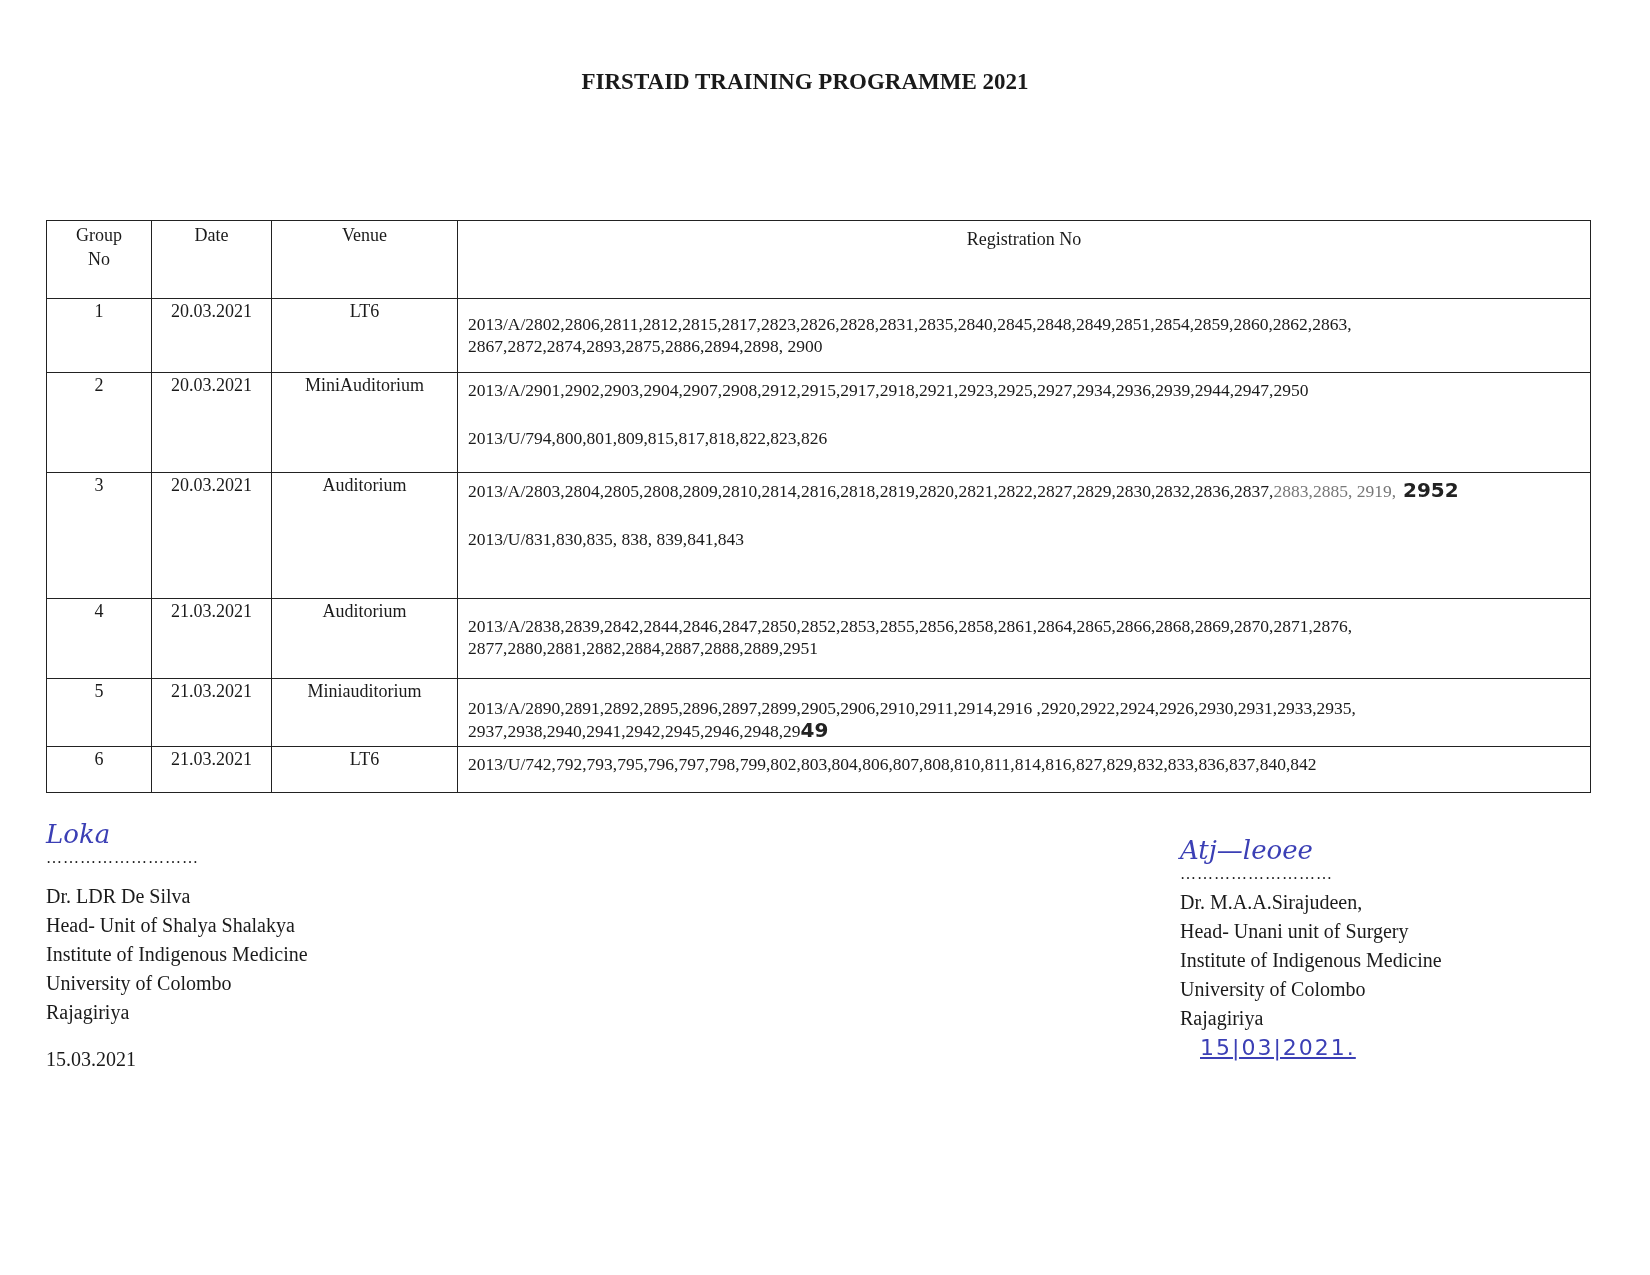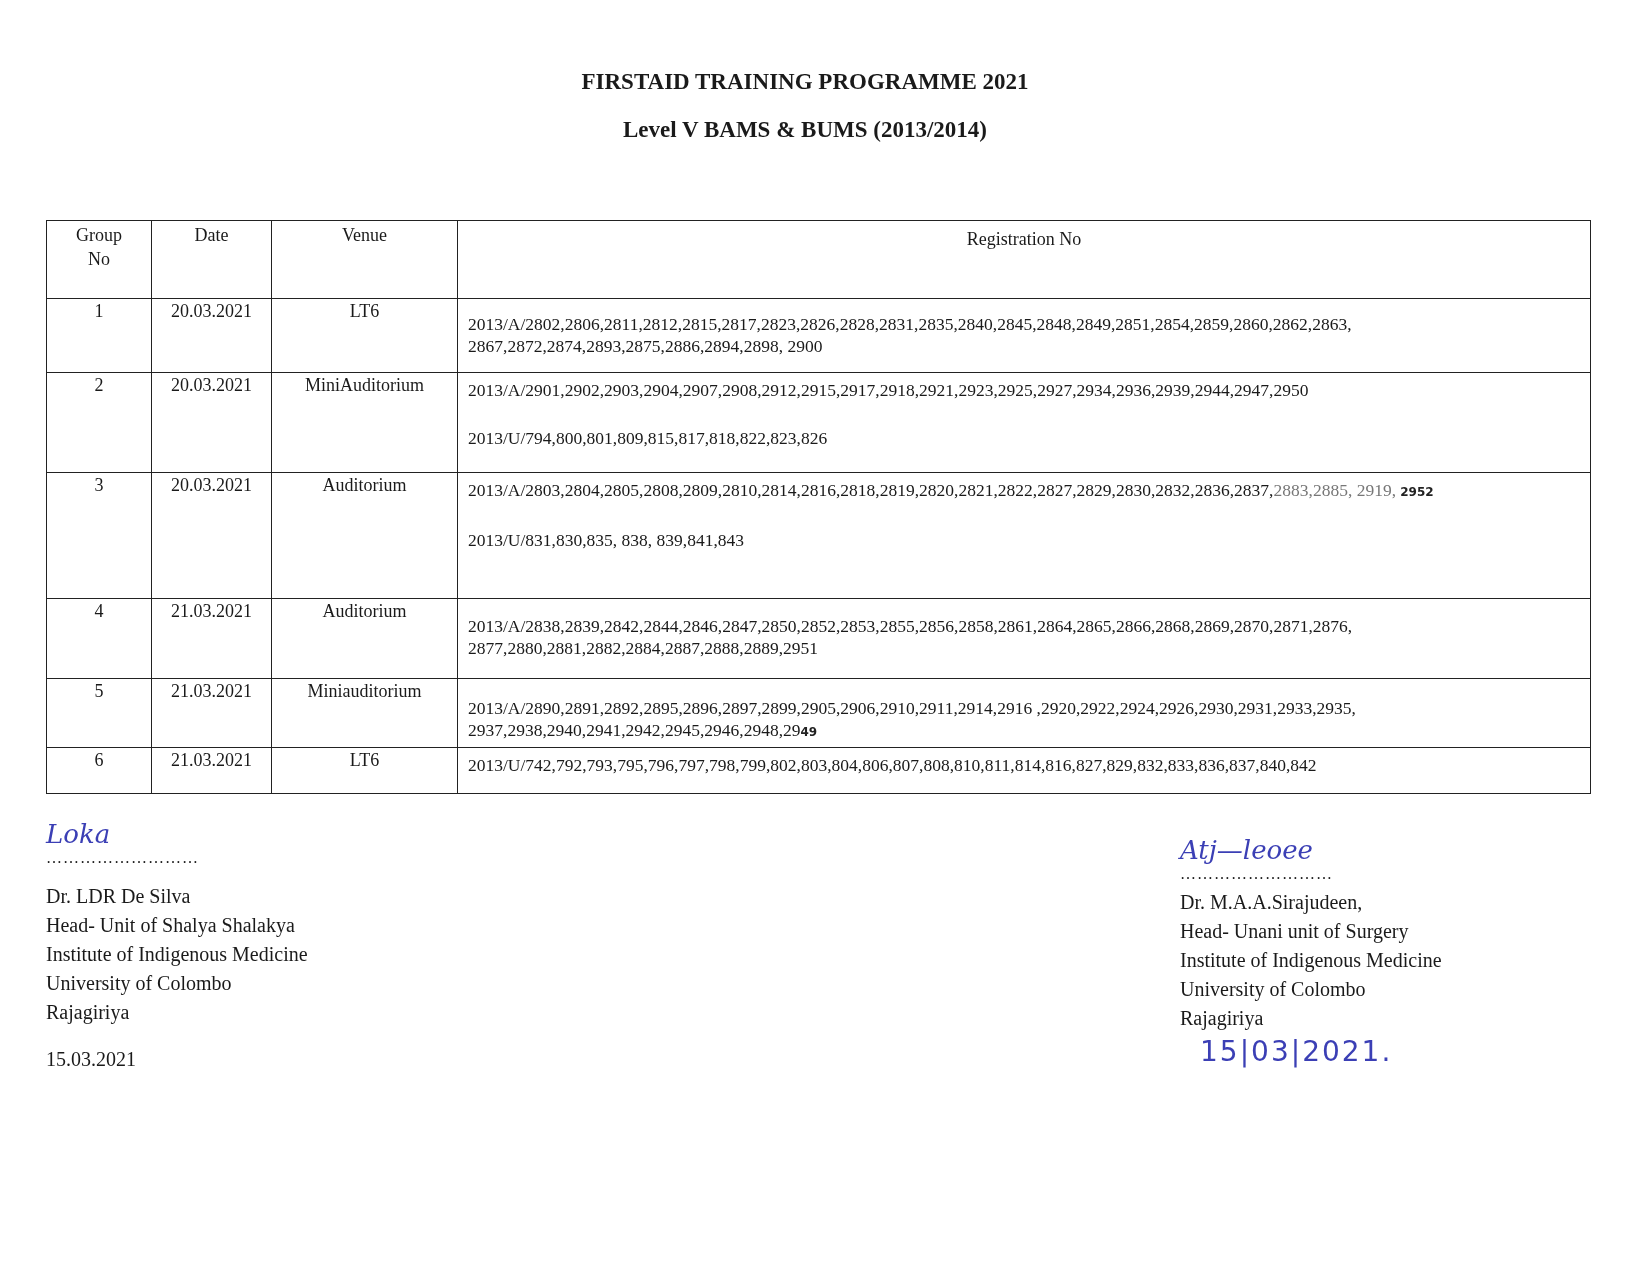--- a/index.html
+++ b/index.html
@@ -18,36 +18,35 @@
   table.schedule th, table.schedule td {
     border: 1.5px solid #222; vertical-align: top; font-weight: normal;
   }
   table.schedule th { height: 70px; padding-top: 2px; text-align: center; line-height: 24px; }
   table.schedule td.c { text-align: center; padding-top: 2px; }
   table.schedule td.reg { padding: 6px 10px 4px 10px; line-height: 22px; font-size: 17.5px; }
   col.g { width: 105px; } col.d { width: 120px; } col.v { width: 186px; }
   .reg p { margin: 0; }
   .reg .gap { height: 26px; }
   .faint { color: #777; margin-top: 40px; }
-  .hand { font-family: "DejaVu Sans", sans-serif; font-weight: bold; font-size: 12px; color: #222; }
+  .hand { font-family: "DejaVu Sans", sans-serif; font-weight: bold; font-size: 20px; color: #222; }
 
   .sig { position: absolute; font-size: 20px; line-height: 29px; }
   .sig .dots { letter-spacing: 1px; font-size: 16px; line-height: 16px; }
   .sig-left { left: 46px; top: 820px; }
   .sig-right { left: 1180px; top: 836px; }
   .sig .scribble { font-family: "DejaVu Serif", serif; font-style: italic; color: #3b3fb5; font-size: 26px; height: 30px; }
   .date-left { position: absolute; left: 46px; top: 1048px; font-size: 20px; }
-  .date-hand { position: absolute; left: 1200px; top: 1035px; font-family: "DejaVu Sans", sans-serif; color: #3b3fb5; font-size: 28px; letter-spacing: 2px; }
+  .date-hand { position: absolute; left: 1200px; top: 1035px; font-family: "DejaVu Sans", sans-serif; color: #3b3fb5; font-size: 22px; letter-spacing: 2px; text-decoration: underline; }
 </style>
 </head>
 <body>
 
 <div class="titles">
   <div>FIRSTAID TRAINING PROGRAMME 2021</div>
-  <div>Level V BAMS &amp; BUMS (2013/2014)</div>
 </div>
 
 <table class="schedule">
   <colgroup>
       <col class="g">
       <col class="d">
       <col class="v">
       <col>
     </colgroup>
   <thead>

